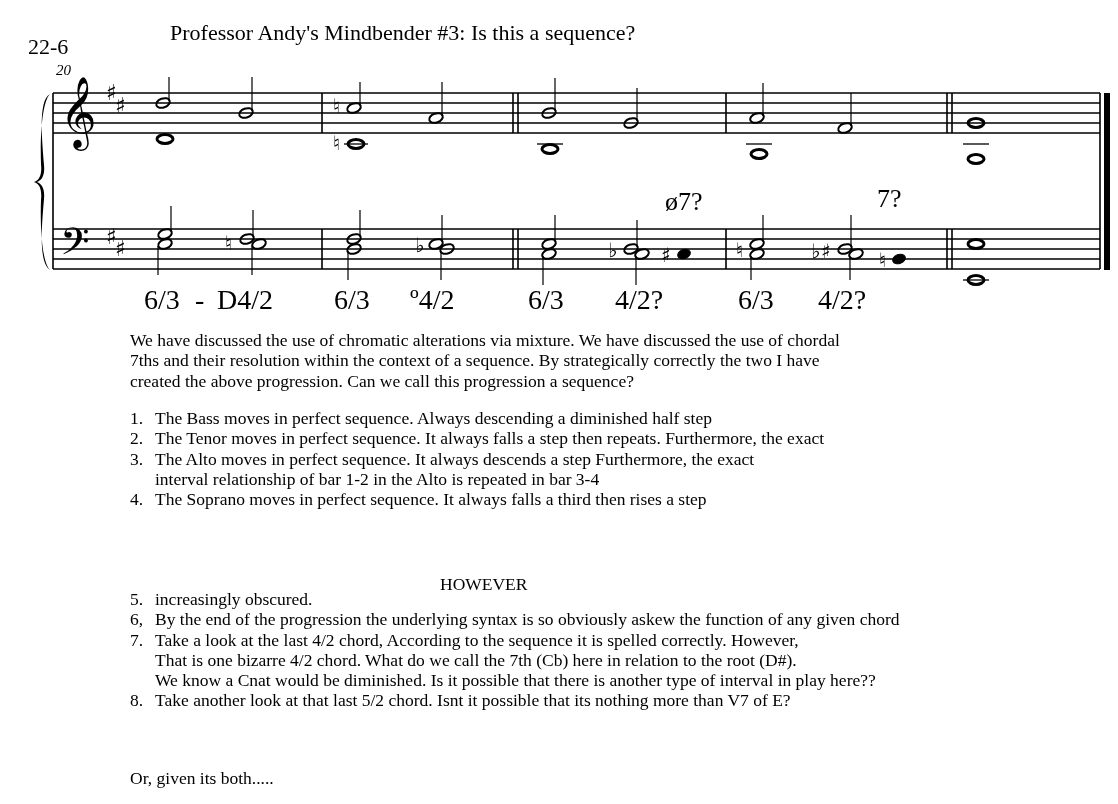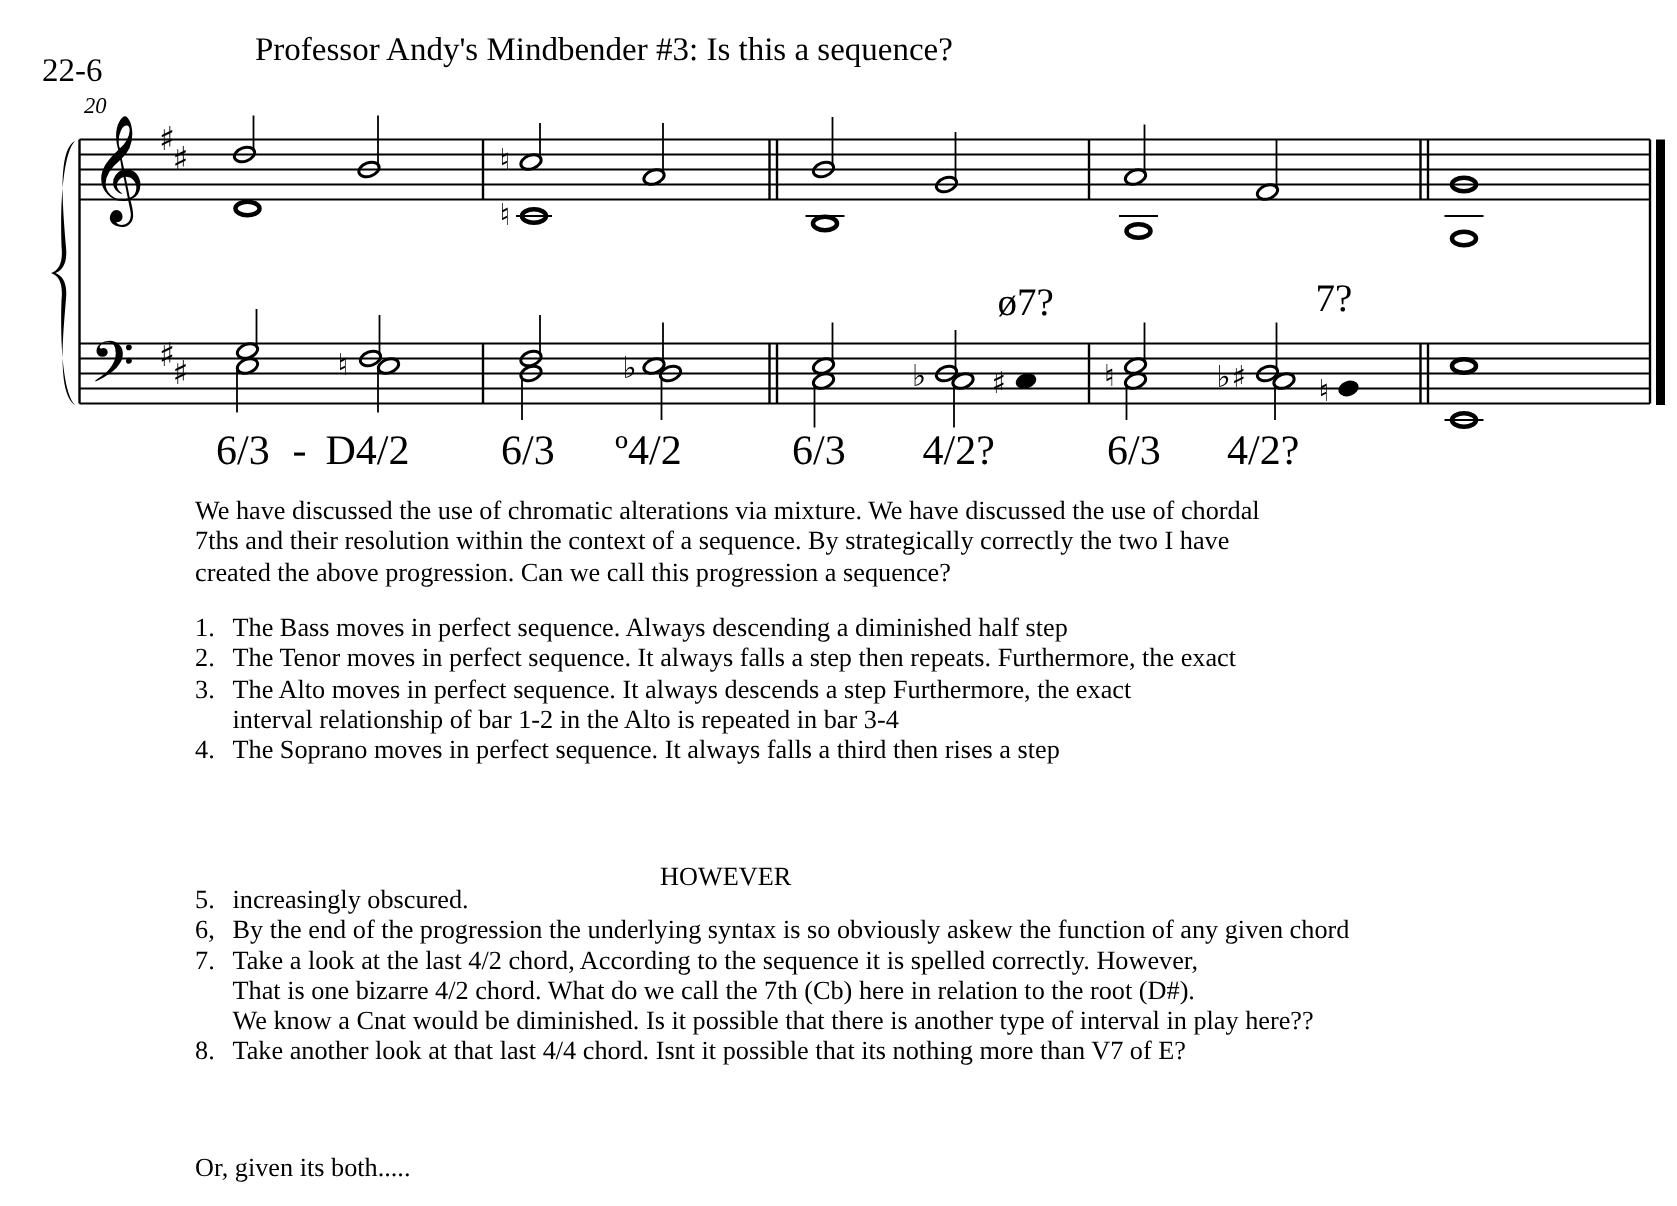--- a/index.html
+++ b/index.html
@@ -224,17 +224,17 @@
     <div>By the end of the progression the underlying syntax is so obviously askew the function of any given chord</div>
   </div>
   <div class="item">
     <span class="num">7.</span>
     <div>Take a look at the last 4/2 chord, According to the sequence it is spelled correctly.  However,</div>
     <div>That is one bizarre 4/2 chord.  What do we call the 7th (Cb) here in relation to the root (D#).</div>
     <div>We know a Cnat would be diminished.  Is it possible that there is another type of interval in play here??</div>
   </div>
   <div class="item">
     <span class="num">8.</span>
-    <div>Take another look at that last 4/4 chord.  Isnt it possible that its nothing more than V7 of E?</div>
+    <div>Take another look at that last 5/2 chord.  Isnt it possible that its nothing more than V7 of E?</div>
   </div>
 </div>
 
 <div class="abs" id="closing">Or, given its both.....</div>
 
 </body></html>

